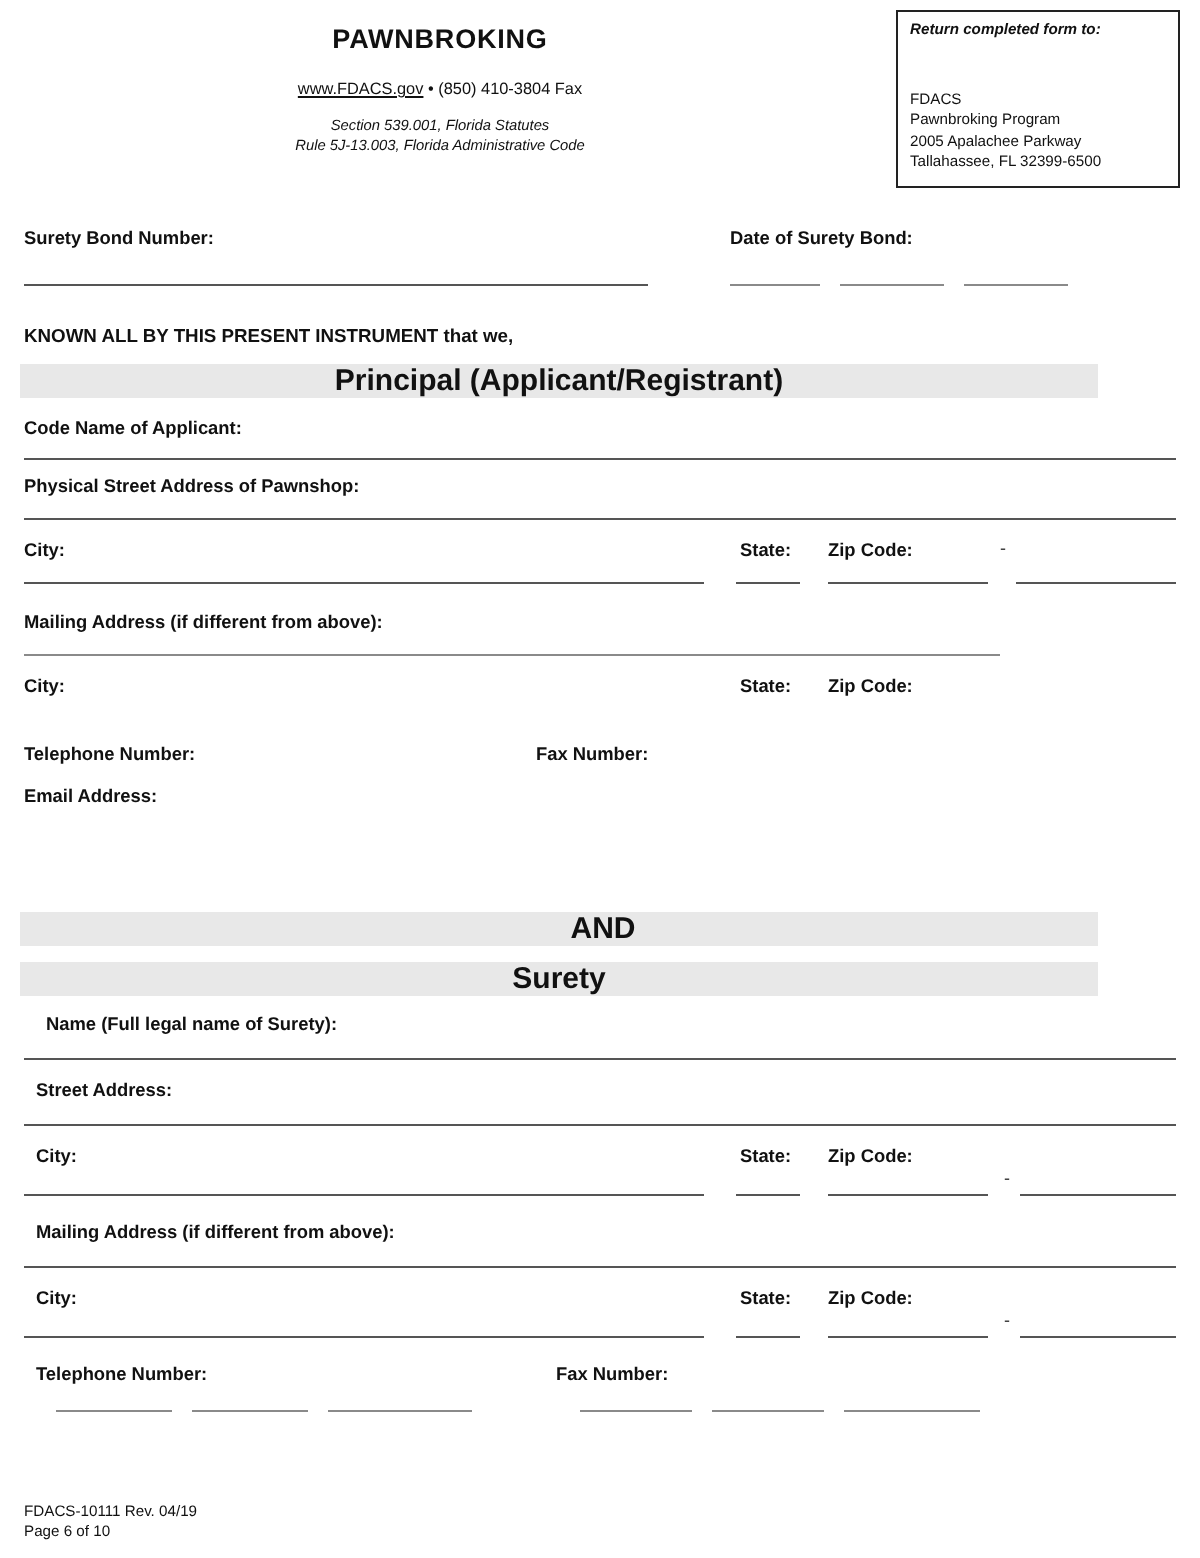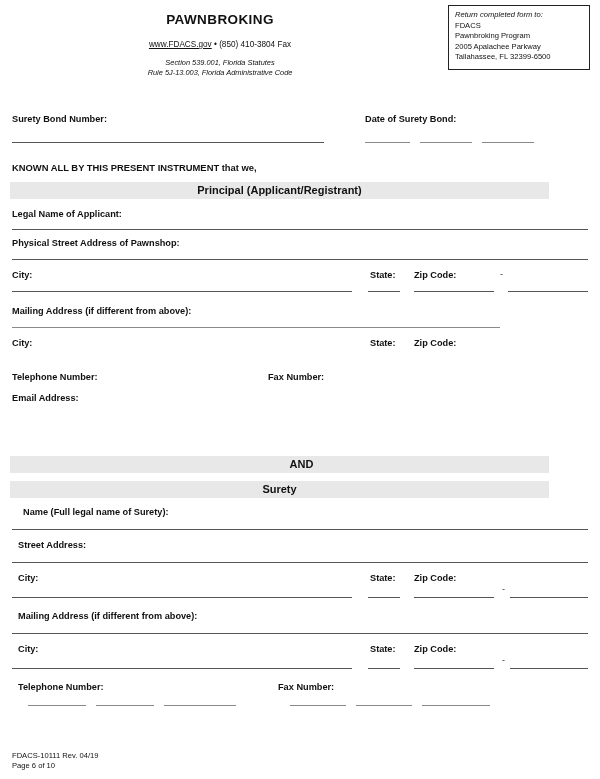--- a/index.html
+++ b/index.html
@@ -63,41 +63,42 @@
     left: 438px;
     width: 142px;
     border: 1.4px solid #222;
     padding: 4px 6px 6px 6px;
     box-sizing: border-box;
     font-size: 7.6px;
     line-height: 10.5px;
   }
   .return-box .rb-head {
     font-style: italic;
-    margin-bottom: 0;
+    margin-bottom: 24px;
+    font-weight: bold;
   }
   .return-box .rb-line { white-space: nowrap; }
   .lbl {
     font-size: 9.2px;
     font-weight: bold;
     white-space: nowrap;
   }
 
   .rule {
     position: absolute;
     border-bottom: 1.2px solid #8a8a8a;
     height: 0;
   }
   .rule.dark { border-bottom: 1.2px solid #555; }
 
   
   .bar {
     background: #e8e8e8;
     text-align: center;
-    font-size: 11px;
+    font-size: 15px;
     font-weight: bold;
     padding: 3px 0 3px 0;
     line-height: 11px;
   }
 
   
   .topfields { position: relative; height: 40px; margin-top: 2px; }
   .topfields .l1 { position: absolute; left: 2px; top: 0; }
   .topfields .l2 { position: absolute; left: 355px; top: 0; }
 
@@ -173,21 +174,21 @@
     <div class="rule" style="left:355px; top:28px; width:45px;"></div>
     <div class="rule" style="left:410px; top:28px; width:52px;"></div>
     <div class="rule" style="left:472px; top:28px; width:52px;"></div>
   </div>
 
   <div class="known">KNOWN ALL BY THIS PRESENT INSTRUMENT that we,</div>
 
   <div class="bar" style="margin-top:9px;">Principal (Applicant/Registrant)</div>
 
   <div class="fieldblock" style="height:34px;">
-    <div class="inline-lbl" style="left:2px; top:10px;">Legal Name of Applicant:</div>
+    <div class="inline-lbl" style="left:2px; top:10px;">Code Name of Applicant:</div>
     <div class="rule dark" style="left:2px; top:30px; width:576px;"></div>
   </div>
 
   <div class="fieldblock" style="height:33px;">
     <div class="inline-lbl" style="left:2px; top:5px;">Physical Street Address of Pawnshop:</div>
     <div class="rule dark" style="left:2px; top:26px; width:576px;"></div>
   </div>
 
   <div class="fieldblock" style="height:36px;">
     <div class="inline-lbl" style="left:2px; top:4px;">City:</div>

